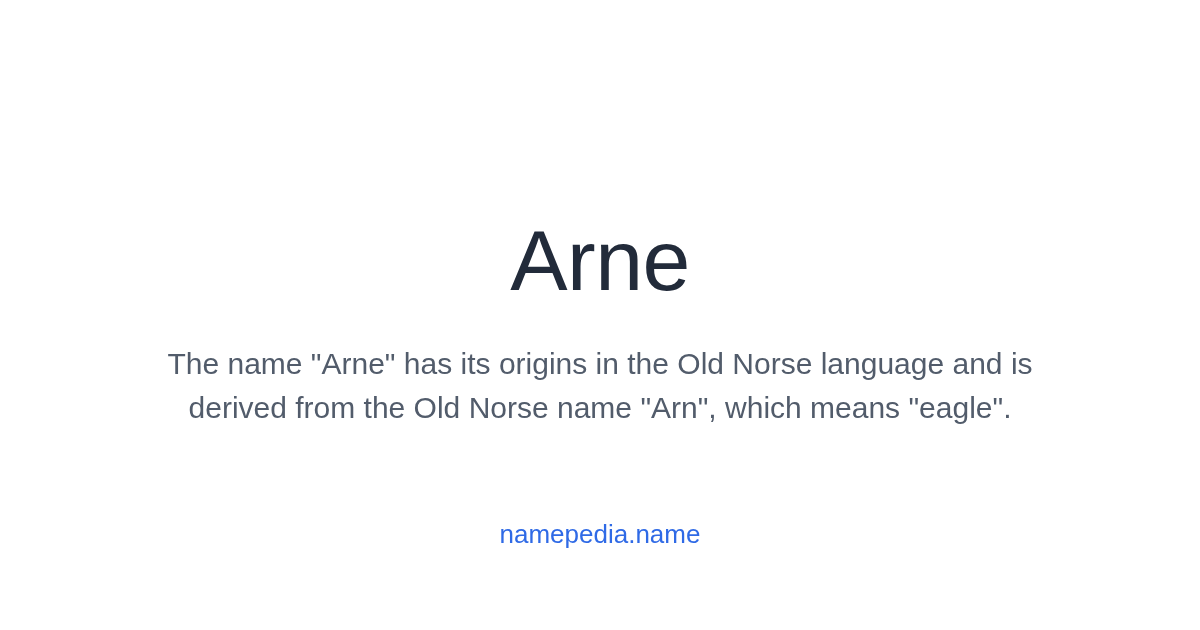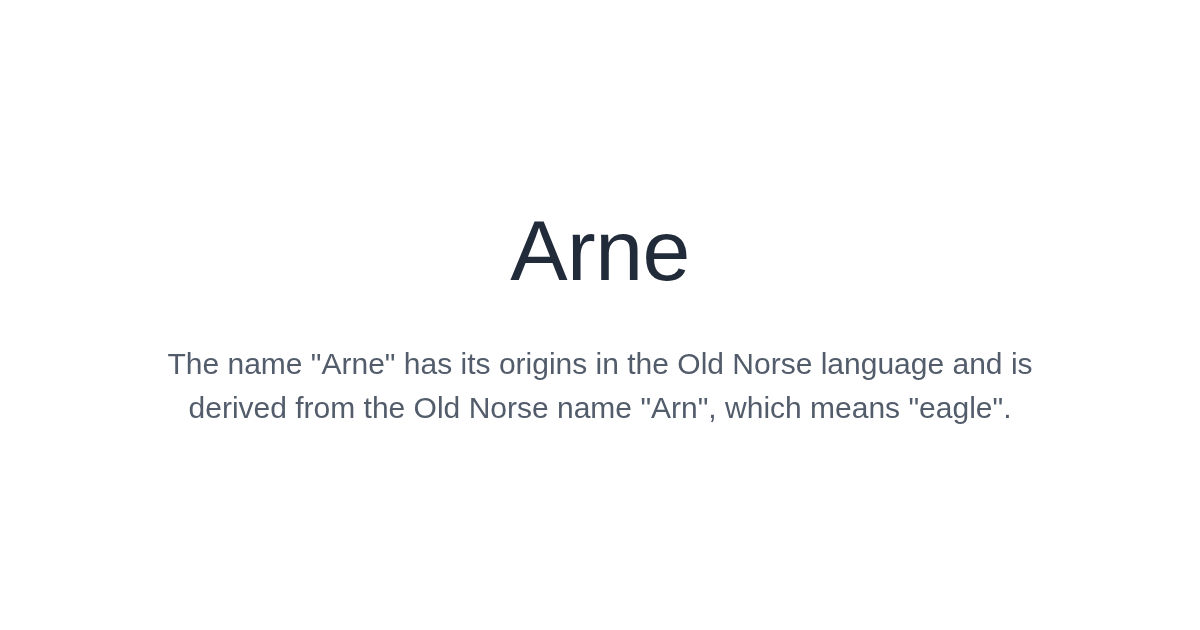--- a/index.html
+++ b/index.html
@@ -19,21 +19,21 @@
     width: 1200px;
     height: 630px;
     background: #ffffff;
     box-sizing: border-box;
     display: flex;
     flex-direction: column;
     align-items: center;
   }
 
   .name-title {
-    margin: 6px;
+    margin: 16px;
     position: absolute;
     top: 196px;
     left: 0;
     right: 0;
     text-align: center;
     font-size: 86px;
     line-height: 96px;
     font-weight: 400;
     letter-spacing: -0.5px;
     color: #222b3a;
@@ -68,14 +68,15 @@
 </style>
 </head>
 <body>
 
 <div class="card">
 
   <h1 class="name-title">Arne</h1>
 
   <p class="description">The name "Arne" has its origins in the Old Norse language and is derived from the Old Norse name "Arn", which means "eagle".</p>
 
+  <a class="site-link">namepedia.name</a>
 
 </div>
 
 </body></html>

